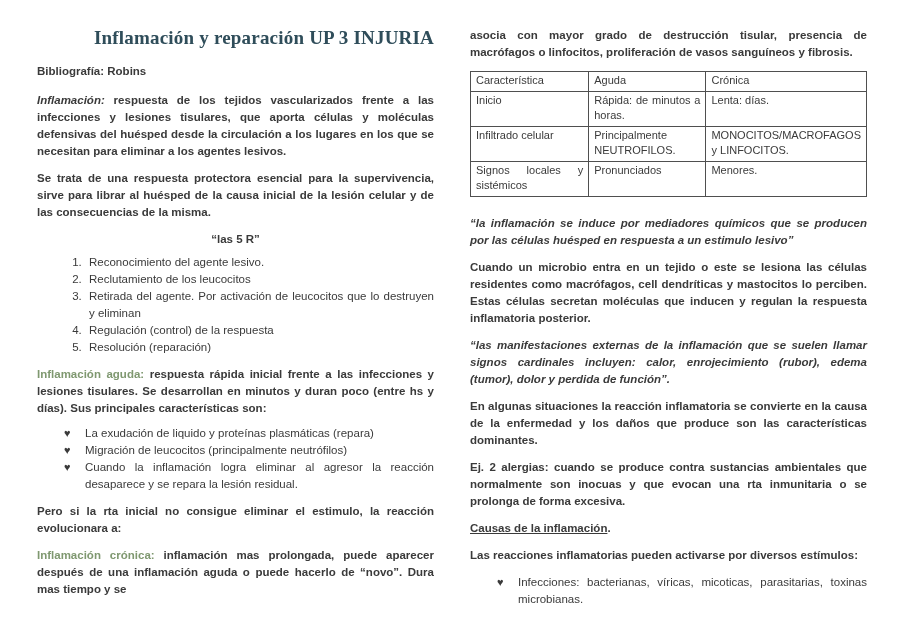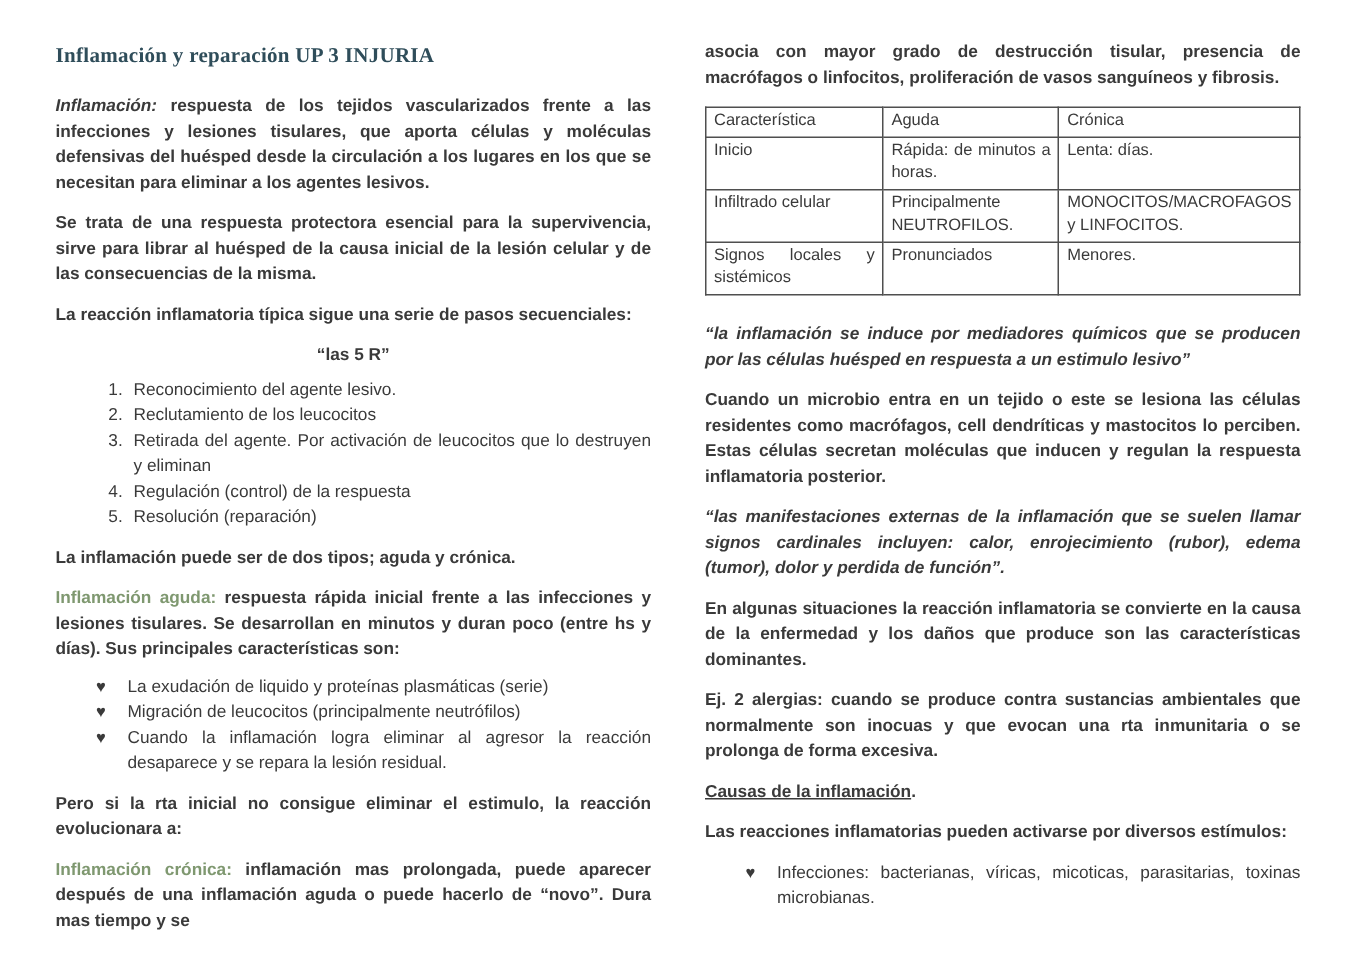--- a/index.html
+++ b/index.html
@@ -17,26 +17,26 @@
   }
   .col{
     width:397px;
     flex:none;
     font-size:11.5px;
     line-height:17px;
     text-align:justify;
   }
   .doc-title{
     font-family:"Liberation Serif","DejaVu Serif",serif;
-    font-size:14px;
+    font-size:19px;
     line-height:22px;
     font-weight:600;
     color:#2f4d5a;
     margin:0 0 14px 0;
-    text-align:left;
+    text-align:right;
     letter-spacing:.2px;
   }
   p{margin:0 0 10px 0;font-weight:bold;}
   .biblio{margin-bottom:12px;text-align:left;}
   .italic{font-style:italic;}
   .green-lead{color:#7f9870;}
   .bold-line{font-weight:700;margin-bottom:6px;text-align:center;}
   ol.steps{
     margin:0 0 10px 0;
     padding:0 0 0 48px;
@@ -86,43 +86,42 @@
   .causes .u{text-decoration:underline;}
 </style>
 </head>
 <body>
 
 <div class="page">
 
   <div class="col">
     <h1 class="doc-title">Inflamación y reparación UP 3 INJURIA</h1>
 
+    <p class="biblio">Bibliografía: Robins</p>
 
     <p><span class="italic">Inflamación:</span><span> respuesta de los tejidos vascularizados frente a las infecciones y lesiones tisulares, que aporta células y moléculas defensivas del huésped desde la circulación a los lugares en los que se necesitan para eliminar a los agentes lesivos.</span></p>
 
     <p>Se trata de una respuesta protectora esencial para la supervivencia, sirve para librar al huésped de la causa inicial de la lesión celular y de las consecuencias de la misma.</p>
 
-    <p>La reacción inflamatoria típica sigue una serie de pasos secuenciales:</p>
 
     <p class="bold-line">“las 5 R”</p>
 
     <ol class="steps">
       <li>Reconocimiento del agente lesivo.</li>
       <li>Reclutamiento de los leucocitos</li>
       <li>Retirada del agente. Por activación de leucocitos que lo destruyen y eliminan</li>
       <li>Regulación (control) de la respuesta</li>
       <li>Resolución (reparación)</li>
     </ol>
 
-    <p>La inflamación puede ser de dos tipos; aguda y crónica.</p>
 
     <p class="acute-para"><span class="green-lead">Inflamación aguda:</span><span> respuesta rápida inicial frente a las infecciones y lesiones tisulares. Se desarrollan en minutos y duran poco (entre hs y días). Sus principales características son:</span></p>
 
     <ul class="hearts">
-      <li><span class="heart">♥</span><span>La exudación de liquido y proteínas plasmáticas (serie)</span></li>
+      <li><span class="heart">♥</span><span>La exudación de liquido y proteínas plasmáticas (repara)</span></li>
       <li><span class="heart">♥</span><span>Migración de leucocitos (principalmente neutrófilos)</span></li>
       <li><span class="heart">♥</span><span>Cuando la inflamación logra eliminar al agresor la reacción desaparece y se repara la lesión residual.</span></li>
     </ul>
 
     <p>Pero si la rta inicial no consigue eliminar el estimulo, la reacción evolucionara a:</p>
 
     <p><span class="green-lead">Inflamación crónica:</span><span> inflamación mas prolongada, puede aparecer después de una inflamación aguda o puede hacerlo de “novo”. Dura mas tiempo y se</span></p>
   </div>
 
   <div class="col">

